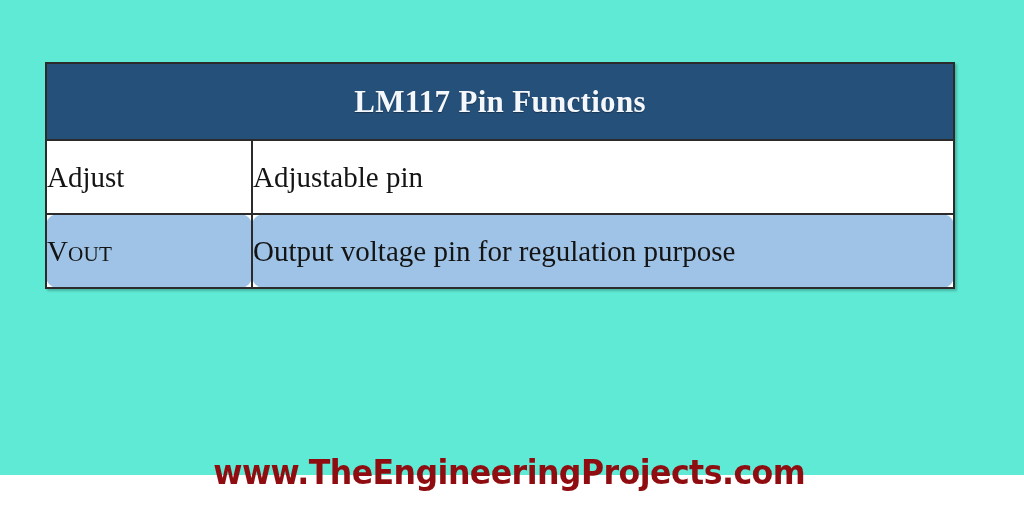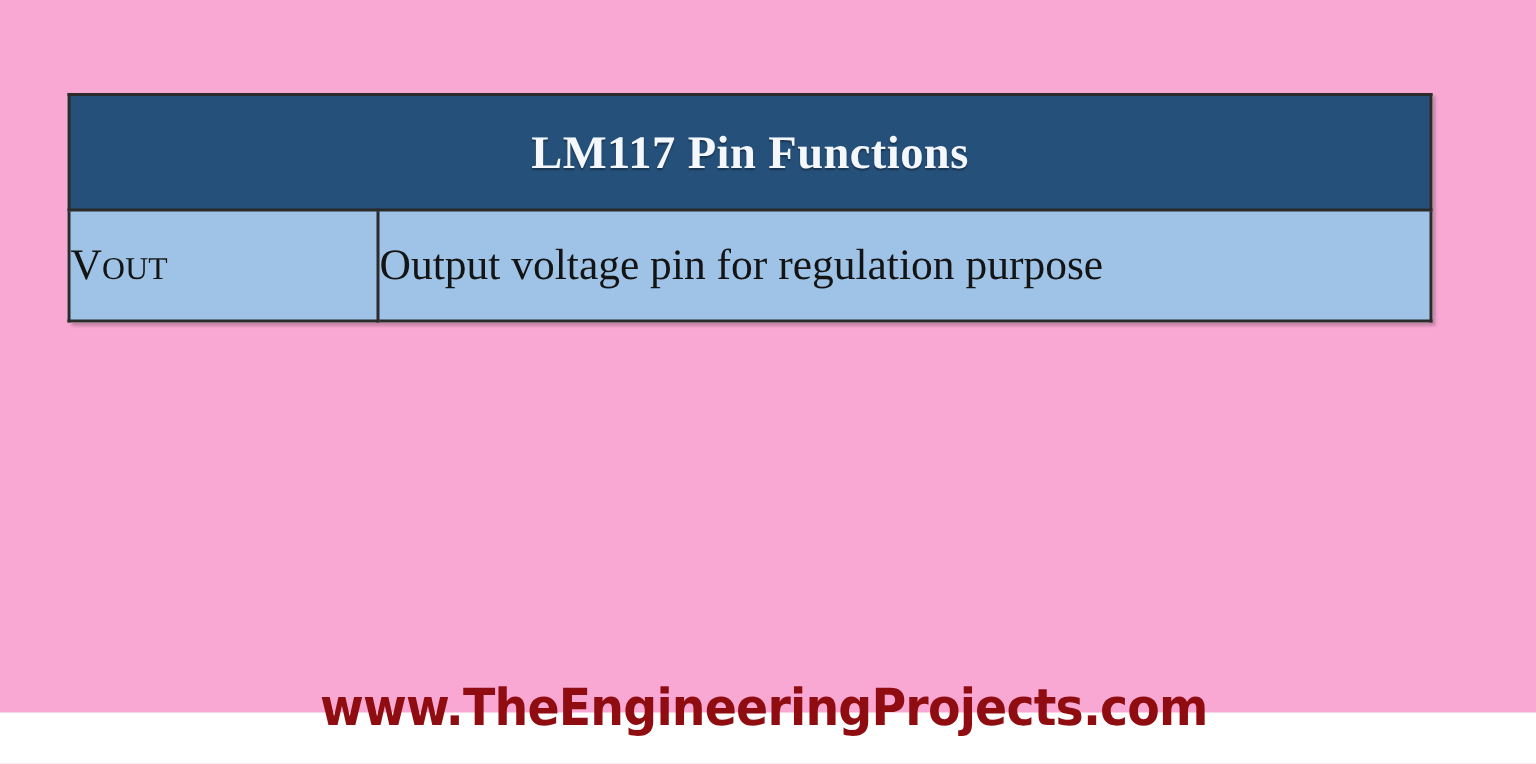--- a/index.html
+++ b/index.html
@@ -14,21 +14,21 @@
     overflow: hidden;
     font-family: "Liberation Serif", "DejaVu Serif", serif;
   }
 
   .page {
     position: absolute;
     left: 0;
     top: 0;
     width: 1024px;
     height: 475px;
-    background: #f9a8d4;
+    background: #5eead4;
   }
 
   
   .pin-table {
     position: absolute;
     left: 45px;
     top: 62px;
     width: 908px;
     border-collapse: collapse;
     table-layout: fixed;
@@ -71,20 +71,21 @@
   
   .data-cell {
     font-size: 29px;
     color: #141414;
     height: 72px;
     padding-left: 24px;
     background: #ffffff;
   }
   tr.alt .data-cell {
     background: #9ec3e6;
+    border-radius: 12px;
   }
 
   .smallcaps {
     font-size: 0.73em;
     letter-spacing: 0.2px;
   }
 
   
   .watermark {
     position: absolute;
@@ -113,20 +114,26 @@
     <colgroup>
       <col class="col-name">
       <col class="col-func">
     </colgroup>
     <tbody>
       <tr>
         <td class="title-cell" colspan="2">LM117 Pin Functions</td>
       </tr>
 
 
+      <tr>
+        <td class="data-cell">
+          <span>Adjust</span>
+        </td>
+        <td class="data-cell">Adjustable pin</td>
+      </tr>
 
       <tr class="alt">
         <td class="data-cell">
           <span>V</span><span class="smallcaps">OUT</span>
         </td>
         <td class="data-cell">Output voltage pin for regulation purpose</td>
       </tr>
 
     </tbody>
   </table>

